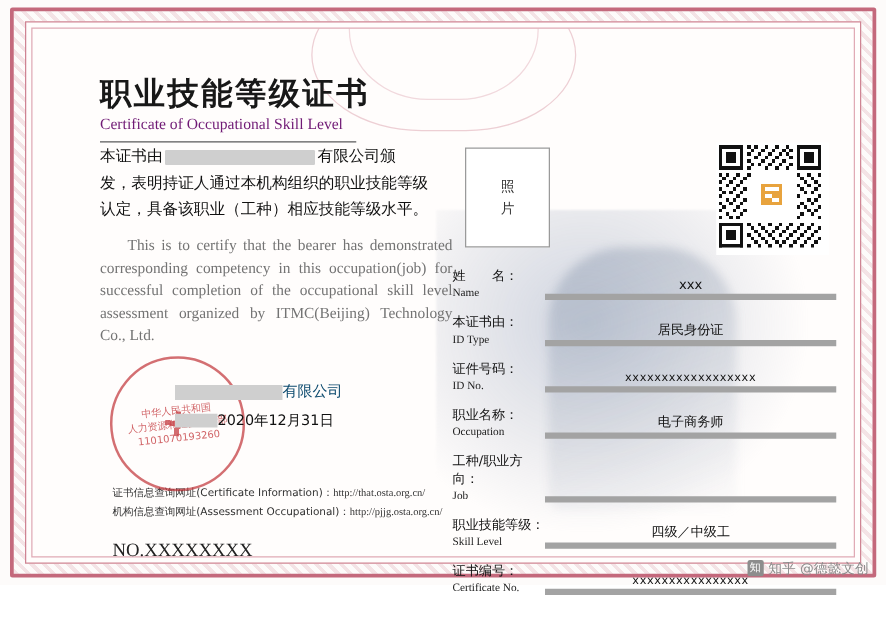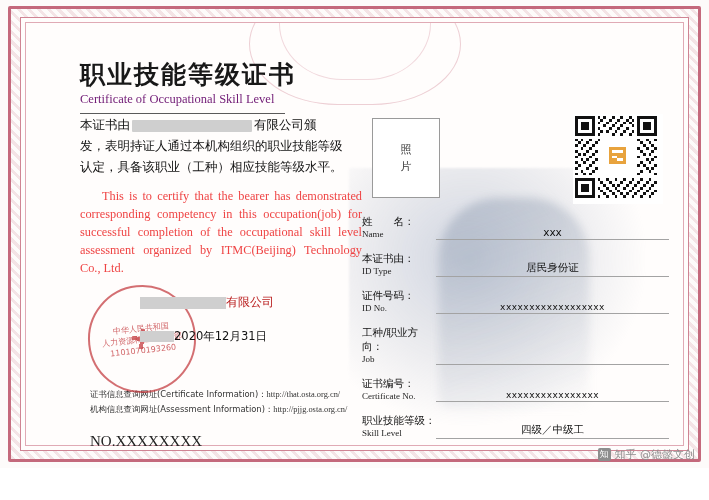--- a/index.html
+++ b/index.html
@@ -42,37 +42,37 @@
 
   .columns{display:flex;}
   .left-col{width:322px;padding-left:40px;box-sizing:border-box;}
   .right-col{flex:1;position:relative;}
 
   
   .p-cn{font-family:"DejaVu Sans",sans-serif;font-size:12.5px;line-height:21px;color:#111;
       text-align:justify;margin:0 0 10px 0;}
   .redact{display:inline-block;height:12px;vertical-align:middle;
       background:#cfcfcf;border-radius:1px;margin:0 2px;}
-  .p-en{font-family:"Liberation Serif",serif;font-size:12.3px;line-height:18px;color:#ef4444;
+  .p-en{font-family:"Liberation Serif",serif;font-size:12.3px;line-height:18px;color:#737373;
       text-align:justify;text-indent:22px;margin:0;}
 
   
   .seal-wrap{position:relative;height:92px;margin-top:12px;}
   .seal{position:absolute;left:8px;top:-4px;width:104px;height:104px;border-radius:50%;
       border:2.5px solid rgba(190,40,45,.78);opacity:.85;
       display:flex;align-items:center;justify-content:center;transform:rotate(-6deg);}
   .seal:before{content:"";position:absolute;left:50%;top:50%;width:20px;height:20px;
       transform:translate(-50%,-50%) rotate(12deg);
       background:
         linear-gradient(0deg,transparent 40%,rgba(190,40,45,.8) 40% 60%,transparent 60%),
         linear-gradient(90deg,transparent 40%,rgba(190,40,45,.8) 40% 60%,transparent 60%);}
   .seal-text{font-family:"DejaVu Sans",sans-serif;font-size:8px;color:rgba(190,40,45,.85);
       width:96px;text-align:center;line-height:11px;}
-  .company-line{position:absolute;left:60px;top:5px;font-family:"DejaVu Sans",sans-serif;
-      font-size:12px;color:#b91c1c;}
+  .company-line{position:absolute;left:60px;top:16px;font-family:"DejaVu Sans",sans-serif;
+      font-size:12px;color:#0c4a6e;}
   .redact-mid{display:inline-block;width:86px;height:12px;background:#cfcfcf;vertical-align:middle;}
   .date-line{position:absolute;left:60px;top:40px;font-family:"DejaVu Sans",sans-serif;
       font-size:11.5px;color:#111;}
   .date-redact{display:inline-block;width:34px;height:11px;background:#cfcfcf;vertical-align:middle;}
 
   
   .footer{margin-top:6px;padding-left:10px;}
   .f-line{font-family:"DejaVu Sans",sans-serif;font-size:8.4px;color:#333;line-height:15px;}
   .f-line .url{font-family:"Liberation Serif",serif;font-size:8.4px;color:#333;}
   .no-line{font-family:"Liberation Serif",serif;font-size:15px;color:#222;margin-top:16px;padding-left:10px;}
@@ -82,21 +82,21 @@
       background:#fff;display:flex;align-items:center;justify-content:center;}
   .photo-text{font-family:"DejaVu Sans",sans-serif;font-size:11px;color:#333;line-height:17px;text-align:center;}
   .qr{position:absolute;right:6px;top:0px;width:86px;height:86px;background:#fff;padding:2px;}
   .qr svg{display:block;}
 
   
   .fields{position:absolute;left:0;top:100px;right:0;}
   .field{display:flex;align-items:flex-end;margin-bottom:11px;}
   .f-label{width:74px;flex:none;font-family:"DejaVu Sans",sans-serif;font-size:10.5px;color:#111;line-height:14px;}
   .f-label .en{display:block;font-family:"Liberation Serif",serif;font-size:9px;color:#222;line-height:12px;}
-  .f-value{flex:1;border-bottom:1px solid #a3a3a3;height:17px;position:relative;}
+  .f-value{flex:1;border-bottom:5px solid #a3a3a3;height:17px;position:relative;}
   .f-value span{position:absolute;left:50%;transform:translateX(-50%);bottom:1px;
       font-family:"DejaVu Sans",sans-serif;font-size:10.5px;color:#111;white-space:nowrap;}
   .f-value span.masked{letter-spacing:.5px;font-size:9px;}
 
   
   .watermark{position:absolute;right:14px;bottom:6px;display:flex;align-items:center;gap:4px;
       font-family:"DejaVu Sans",sans-serif;font-size:11px;color:#8d8d8d;}
   .wm-logo{width:13px;height:13px;border-radius:2px;background:#8d8d8d;color:#fff;font-size:9px;
       display:flex;align-items:center;justify-content:center;}
 </style>
@@ -139,21 +139,21 @@
           <div class="date-line">
             <span class="date-redact"></span><span>2020年12月31日</span>
           </div>
         </div>
 
         <div class="footer">
           <div class="f-line">
             <span>证书信息查询网址(Certificate Information)：</span><span class="url">http://that.osta.org.cn/</span>
           </div>
           <div class="f-line">
-            <span>机构信息查询网址(Assessment Information)：</span><span class="url">http://pjjg.osta.org.cn/</span>
+            <span>机构信息查询网址(Assessment Occupational)：</span><span class="url">http://pjjg.osta.org.cn/</span>
           </div>
         </div>
 
         <div class="no-line">NO.XXXXXXXX</div>
       </div>
 
       <div class="right-col">
 
         <div class="photo-box">
           <div class="photo-text">照<br>片</div>
@@ -361,48 +361,57 @@
           <div class="field">
             <div class="f-label">
               <span>证件号码：</span>
               <span class="en">ID No.</span>
             </div>
             <div class="f-value">
               <span class="masked">xxxxxxxxxxxxxxxxxx</span>
             </div>
           </div>
 
+          <div class="field">
+            <div class="f-label">
+              <span>职业名称：</span>
+              <span class="en">Occupation</span>
+            </div>
+            <div class="f-value">
+              <span>电子商务师</span>
+            </div>
+          </div>
 
           <div class="field">
             <div class="f-label">
               <span>工种/职业方向：</span>
               <span class="en">Job</span>
             </div>
             <div class="f-value">
               <span></span>
             </div>
           </div>
 
           <div class="field">
             <div class="f-label">
+              <span>职业技能等级：</span>
+              <span class="en">Skill Level</span>
+            </div>
+            <div class="f-value">
+              <span>四级／中级工</span>
+            </div>
+          </div>
+
+          <div class="field">
+            <div class="f-label">
               <span>证书编号：</span>
               <span class="en">Certificate No.</span>
             </div>
             <div class="f-value">
               <span class="masked">xxxxxxxxxxxxxxxx</span>
-            </div>
-          </div>
-
-          <div class="field">
-            <div class="f-label">
-              <span>职业技能等级：</span>
-              <span class="en">Skill Level</span>
-            </div>
-            <div class="f-value">
-              <span>四级／中级工</span>
             </div>
           </div>
 
         </div>
       </div>
     </div>
   </div>
 
   <div class="watermark">
     <span class="wm-logo">知</span>

